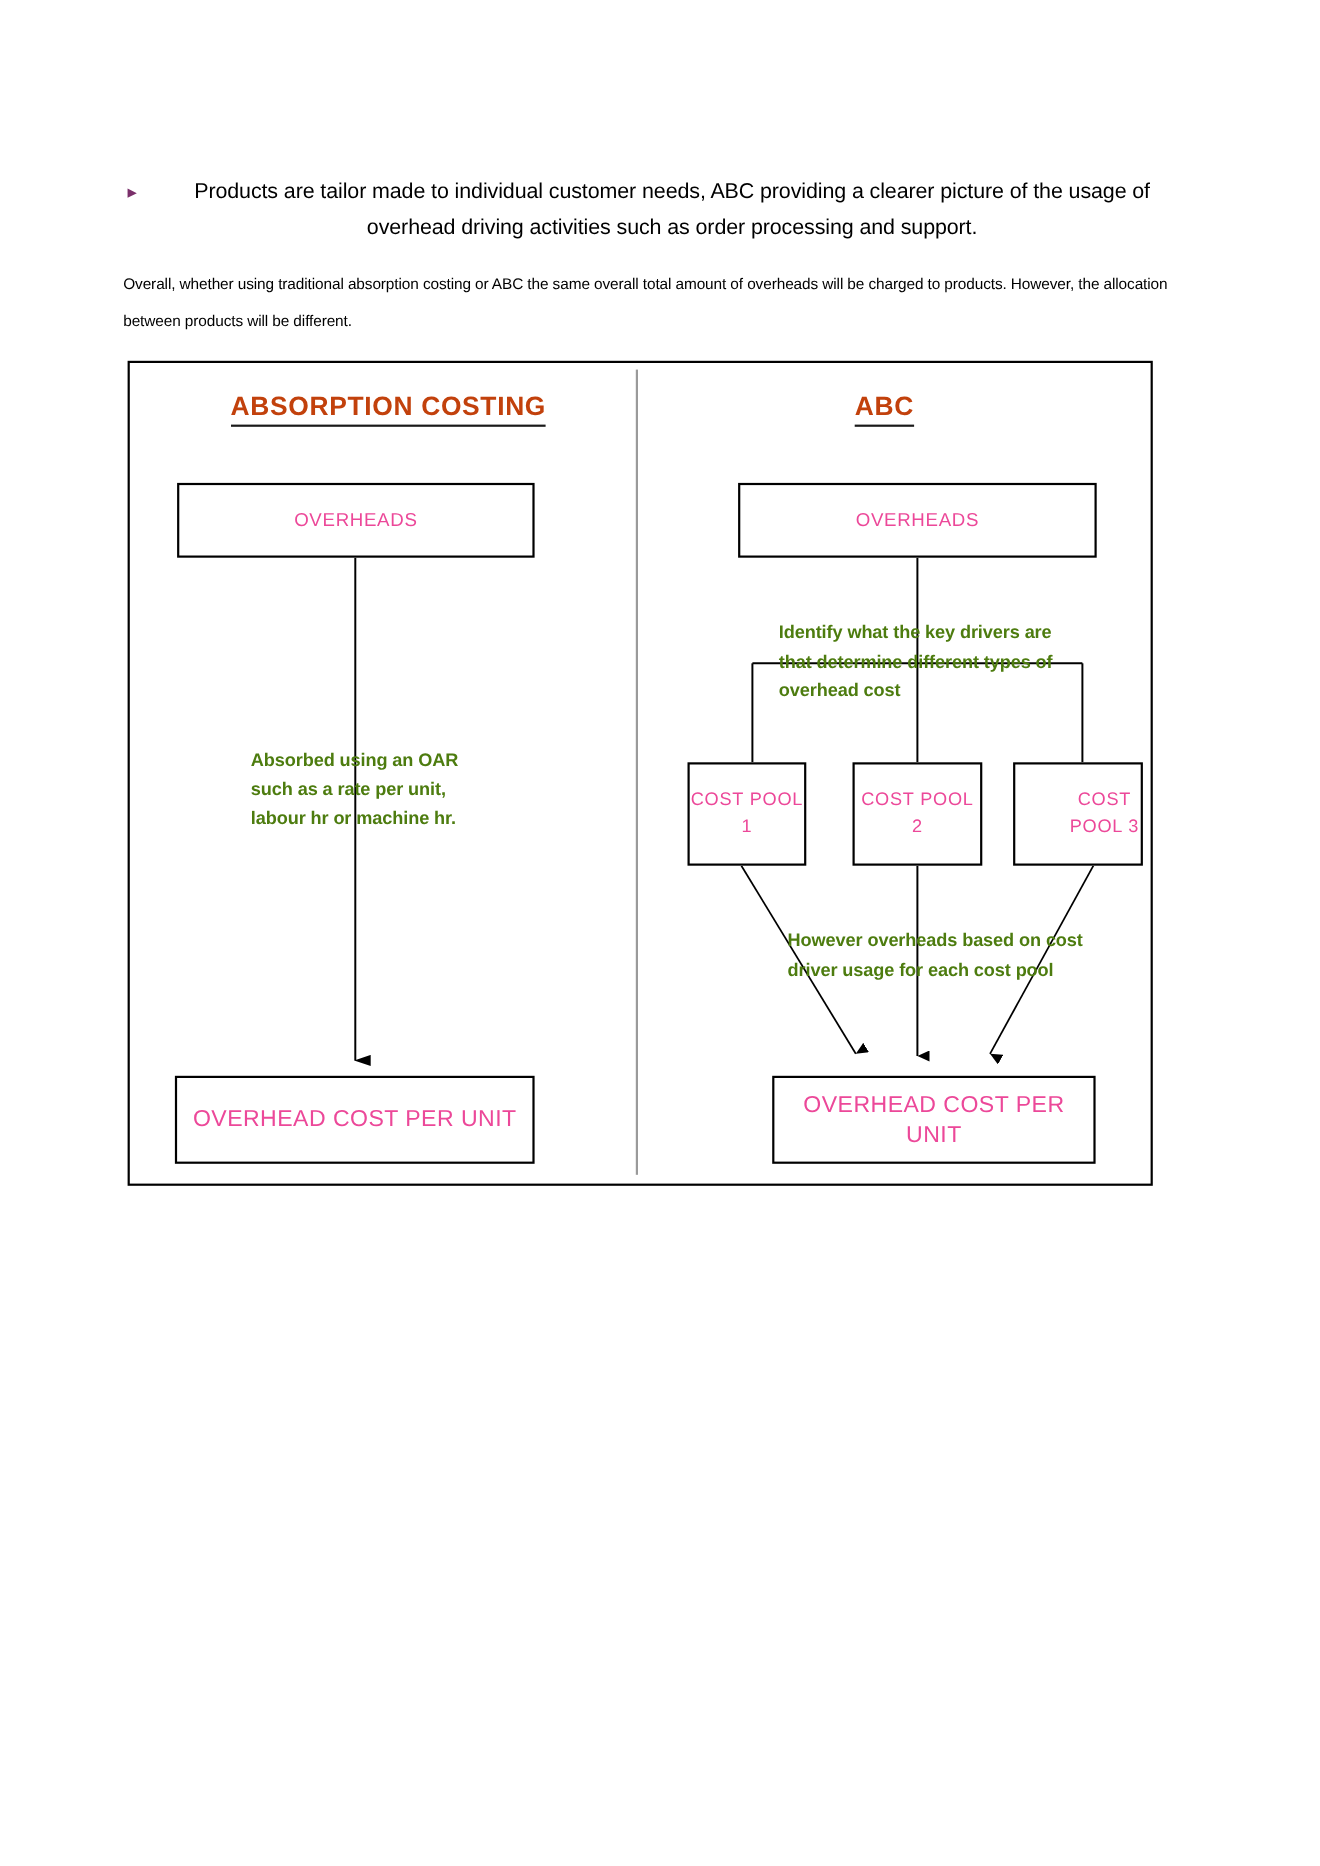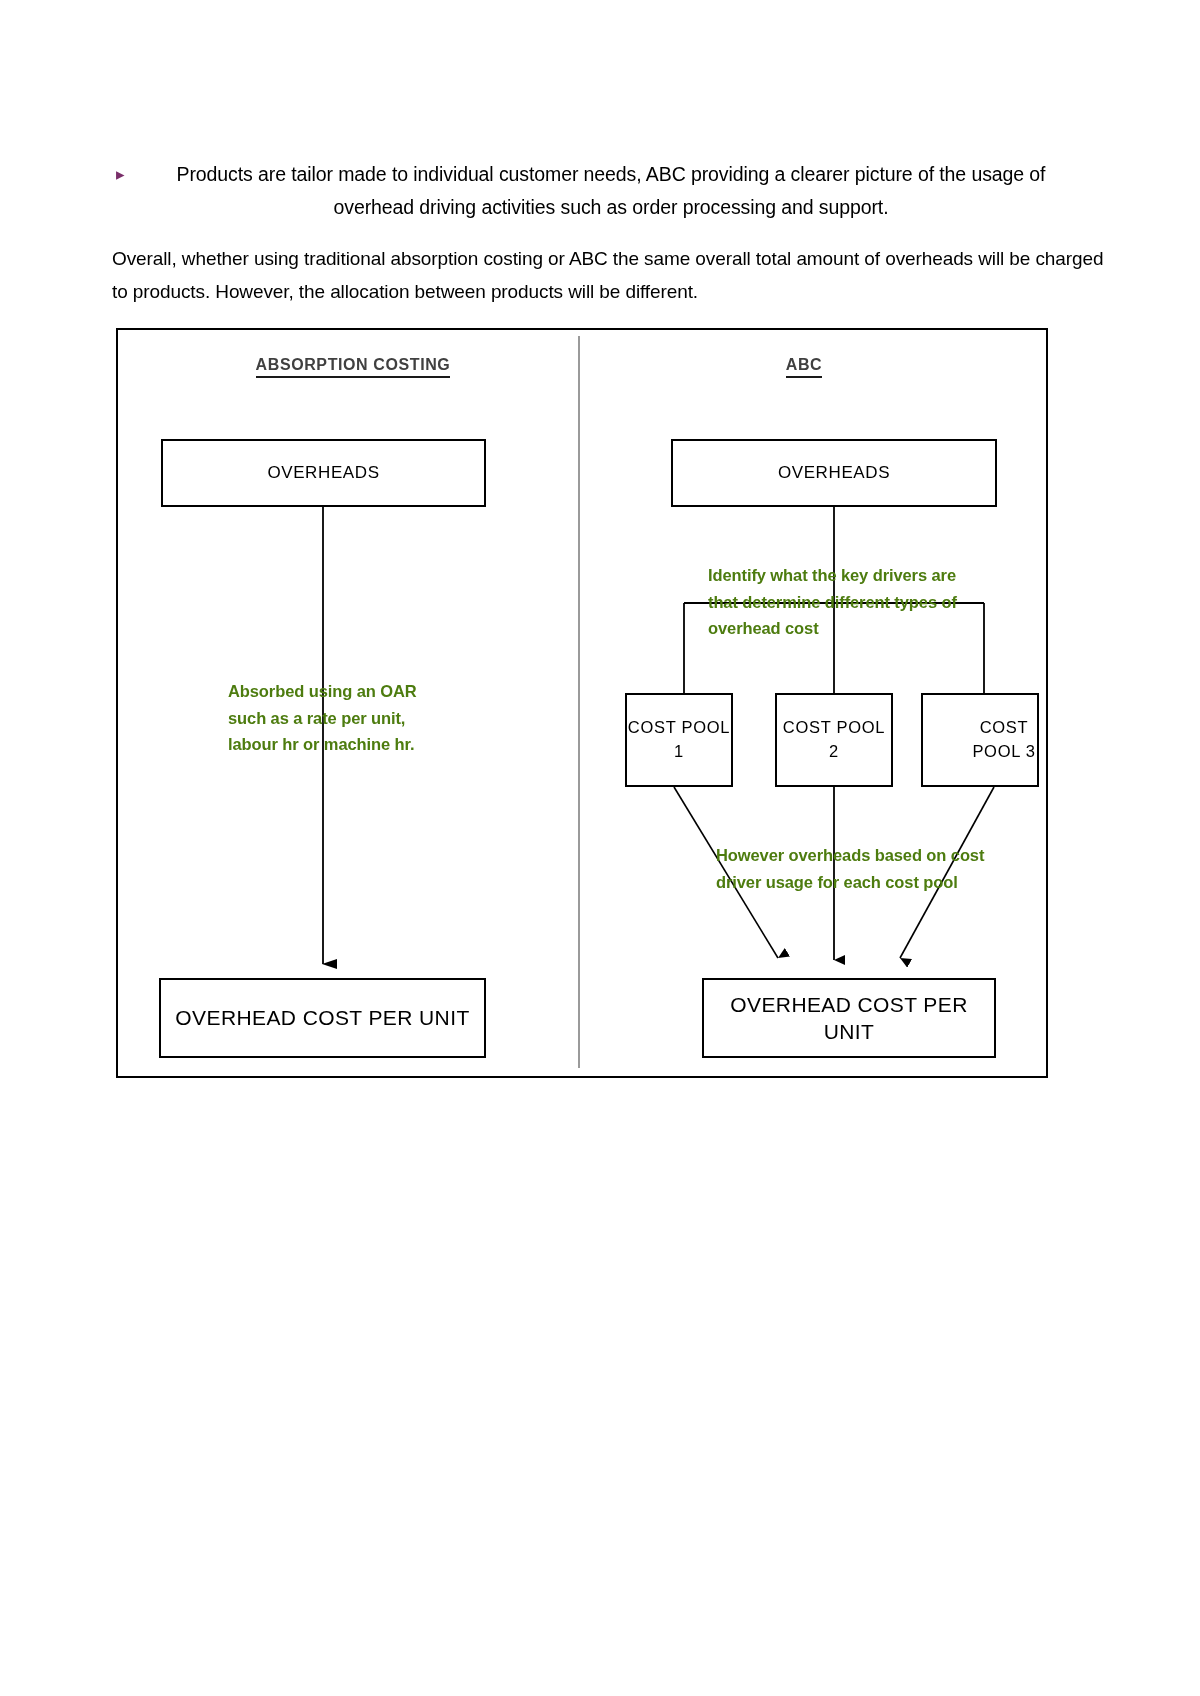--- a/index.html
+++ b/index.html
@@ -39,21 +39,21 @@
   }
   .bullet-text {
     flex: 1 1 auto;
     font-size: 19.5px;
     line-height: 33px;
     letter-spacing: -0.1px;
     text-align: center;
   }
   #overall-paragraph {
     margin-top: 18px;
-    font-size: 19px;
+    font-size: 14px;
     line-height: 33px;
     width: 1000px;
     letter-spacing: -0.1px;
   }
 
   
   #diagram {
     position: absolute;
     left: 116px;
     top: 328px;
@@ -67,44 +67,44 @@
     position: absolute;
     left: 460px;
     top: 6px;
     width: 2px;
     height: 732px;
     background: #9a9a9a;
   }
 
   .col-title {
     position: absolute;
-    font-size: 16px;
+    font-size: 24px;
     font-weight: 700;
     letter-spacing: 0.6px;
     text-align: center;
-    color: #404040;
+    color: #c2410c;
   }
   .col-title span {
     border-bottom: 2px solid #1a1a1a;
     padding-bottom: 3px;
   }
   #title-absorption { left: 40px; top: 26px; width: 390px; }
   #title-abc        { left: 480px; top: 26px; width: 412px; }
 
   
   .box {
     position: absolute;
     border: 2.2px solid #000000;
     box-sizing: border-box;
     background: #ffffff;
     display: flex;
     align-items: center;
     justify-content: center;
     text-align: center;
-    color: #000000;
+    color: #ec4899;
   }
   .box-label {
     font-size: 17px;
     letter-spacing: 0.6px;
     line-height: 1.28;
   }
   .box-label.big {
     font-size: 21px;
     letter-spacing: 0.4px;
     line-height: 1.3;

